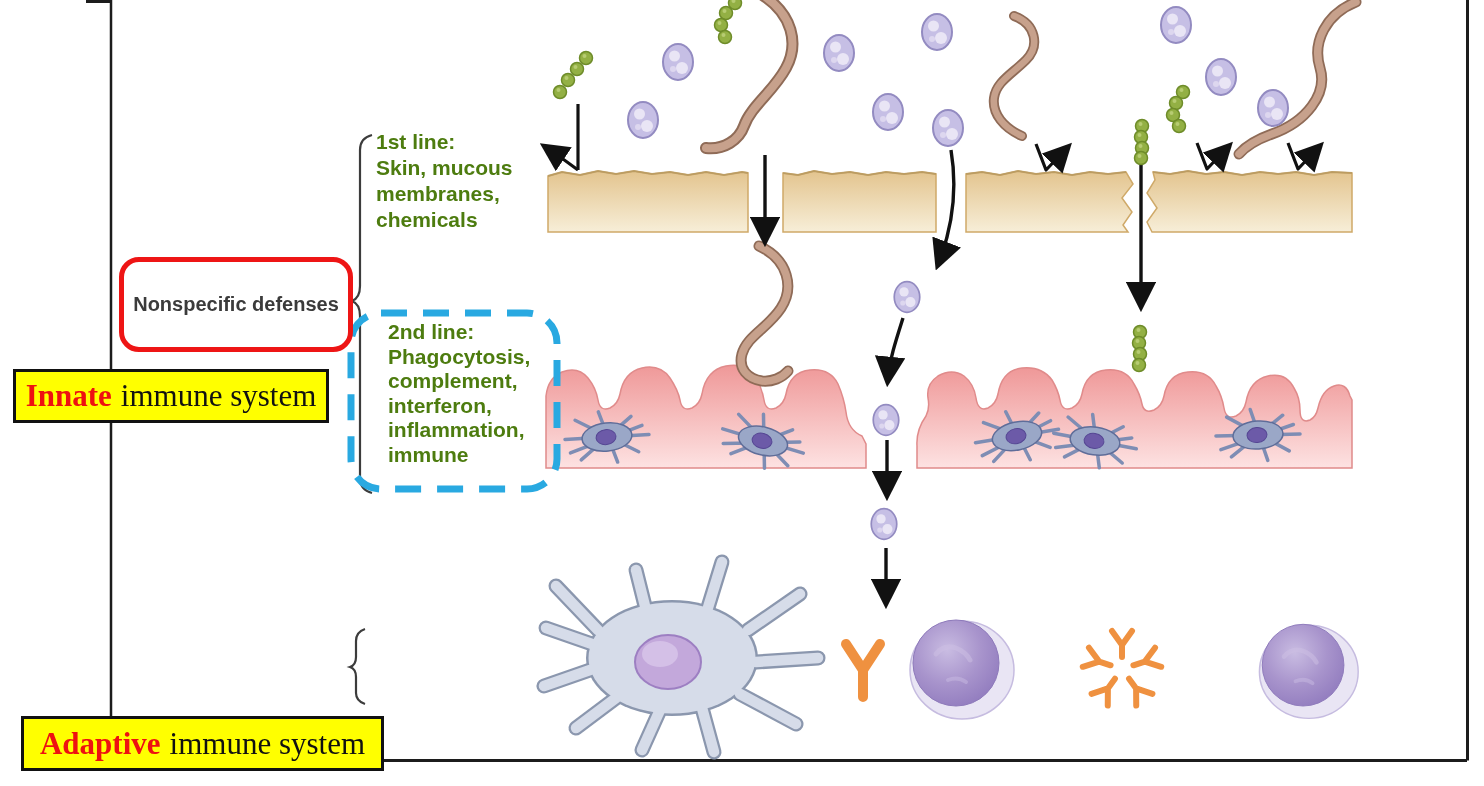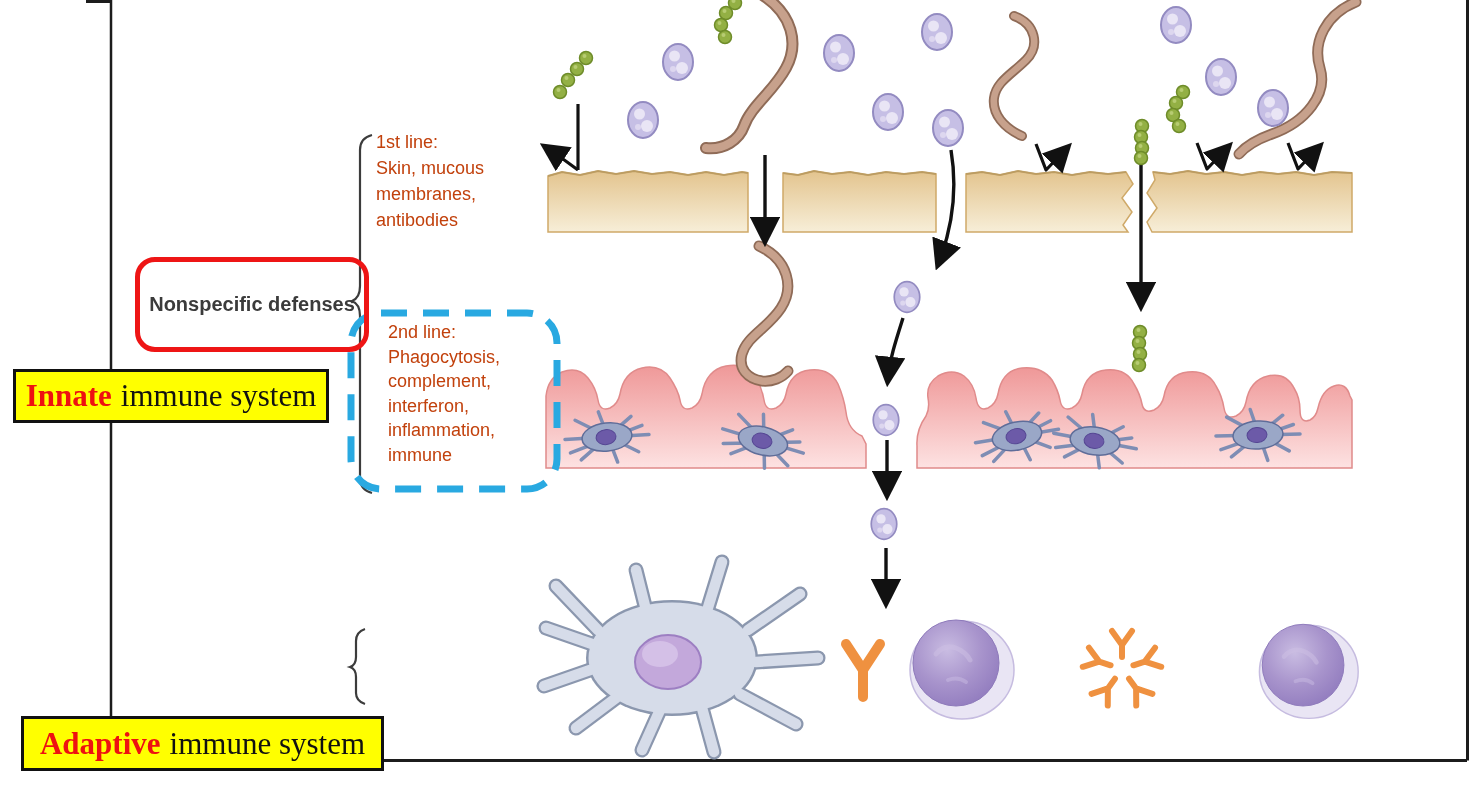--- a/index.html
+++ b/index.html
@@ -1,27 +1,27 @@
 <!DOCTYPE html>
 <html><head>
 <meta charset="utf-8">
 <style>
   html,body{margin:0;padding:0;background:#fff;}
   #canvas{position:relative;width:1484px;height:786px;background:#ffffff;overflow:hidden;
           font-family:"Liberation Sans",sans-serif;}
   #art{position:absolute;left:0;top:0;z-index:0;}
   .overlay{position:absolute;z-index:2;}
-  .defblock{color:#c2410c;font-weight:normal;font-size:18px;}
+  .defblock{color:#4d7c0f;font-weight:bold;font-size:21px;}
   .defblock div{white-space:nowrap;}
   #lbl-first{left:376px;top:129px;line-height:26px;}
   #lbl-second{left:388px;top:320px;line-height:24.5px;}
   #lbl-third{left:372px;top:627px;line-height:24.5px;}
   .redbox{border:5px solid #ee1515;border-radius:20px;box-sizing:border-box;
           display:flex;align-items:center;justify-content:center;
-          color:#3b3b3b;font-weight:bold;font-size:20px;white-space:nowrap;background:transparent;margin-left:16px;}
+          color:#3b3b3b;font-weight:bold;font-size:20px;white-space:nowrap;background:transparent;}
   #box-nonspecific{left:119px;top:257px;width:234px;height:95px;}
   #box-specific{left:156px;top:613px;width:193px;height:95px;}
   .banner{background:#ffff00;border:3px solid #111111;box-sizing:border-box;
           display:flex;align-items:center;justify-content:center;white-space:nowrap;
           font-family:"Liberation Serif",serif;font-size:31px;color:#111;}
   .banner .em{color:#ee1111;font-weight:bold;margin-right:9px;}
   #box-innate{left:13px;top:369px;width:316px;height:54px;}
   #box-adaptive{left:21px;top:716px;width:363px;height:55px;}
 </style>
 </head>
@@ -239,21 +239,21 @@
     <path d="M365,629 Q356,632 356,641 L356,657 Q356,665 350,667 Q356,669 356,677 L356,693 Q356,701 365,704"></path>
   </g>
 
   <rect x="351" y="313" width="206" height="176" rx="30" fill="none" stroke="#29a9e1" stroke-width="7" stroke-dasharray="26 16"></rect>
 </svg>
 
   <div class="overlay defblock" id="lbl-first">
     <div>1st line:</div>
     <div>Skin, mucous</div>
     <div>membranes,</div>
-    <div>antibodies</div>
+    <div>chemicals</div>
   </div>
 
   <div class="overlay defblock" id="lbl-second">
     <div>2nd line:</div>
     <div>Phagocytosis,</div>
     <div>complement,</div>
     <div>interferon,</div>
     <div>inflammation,</div>
     <div>immune</div>
   </div>

